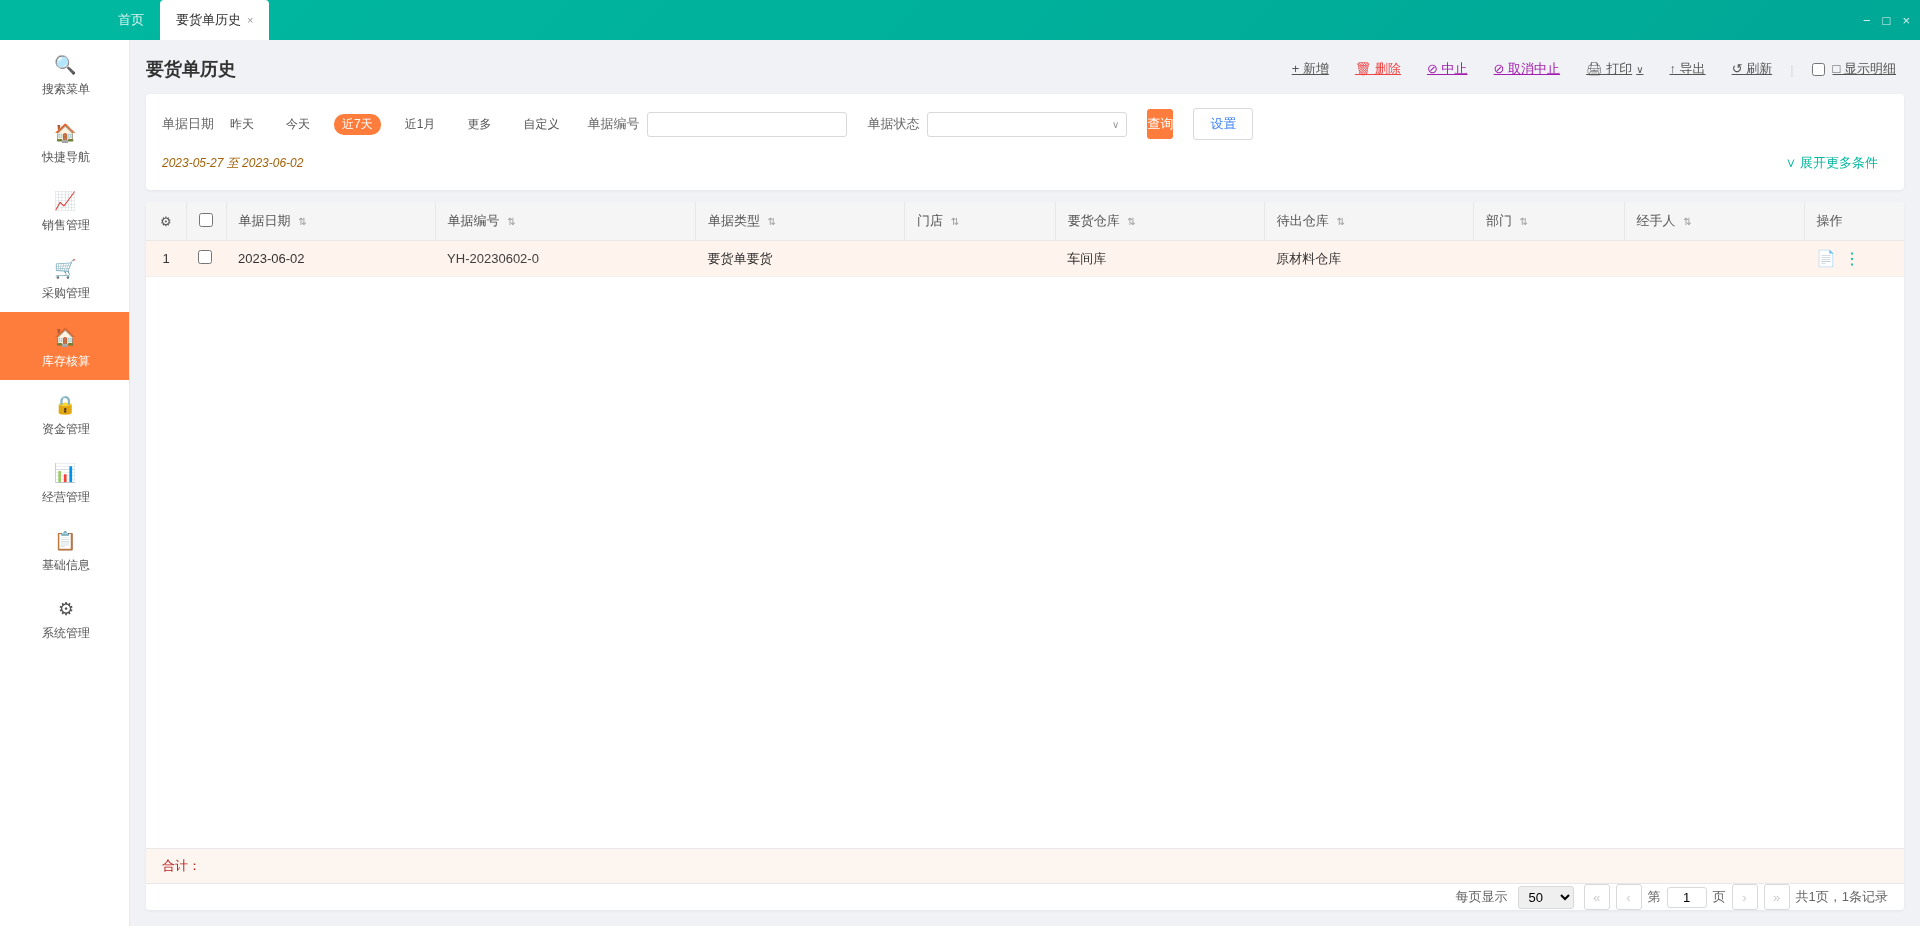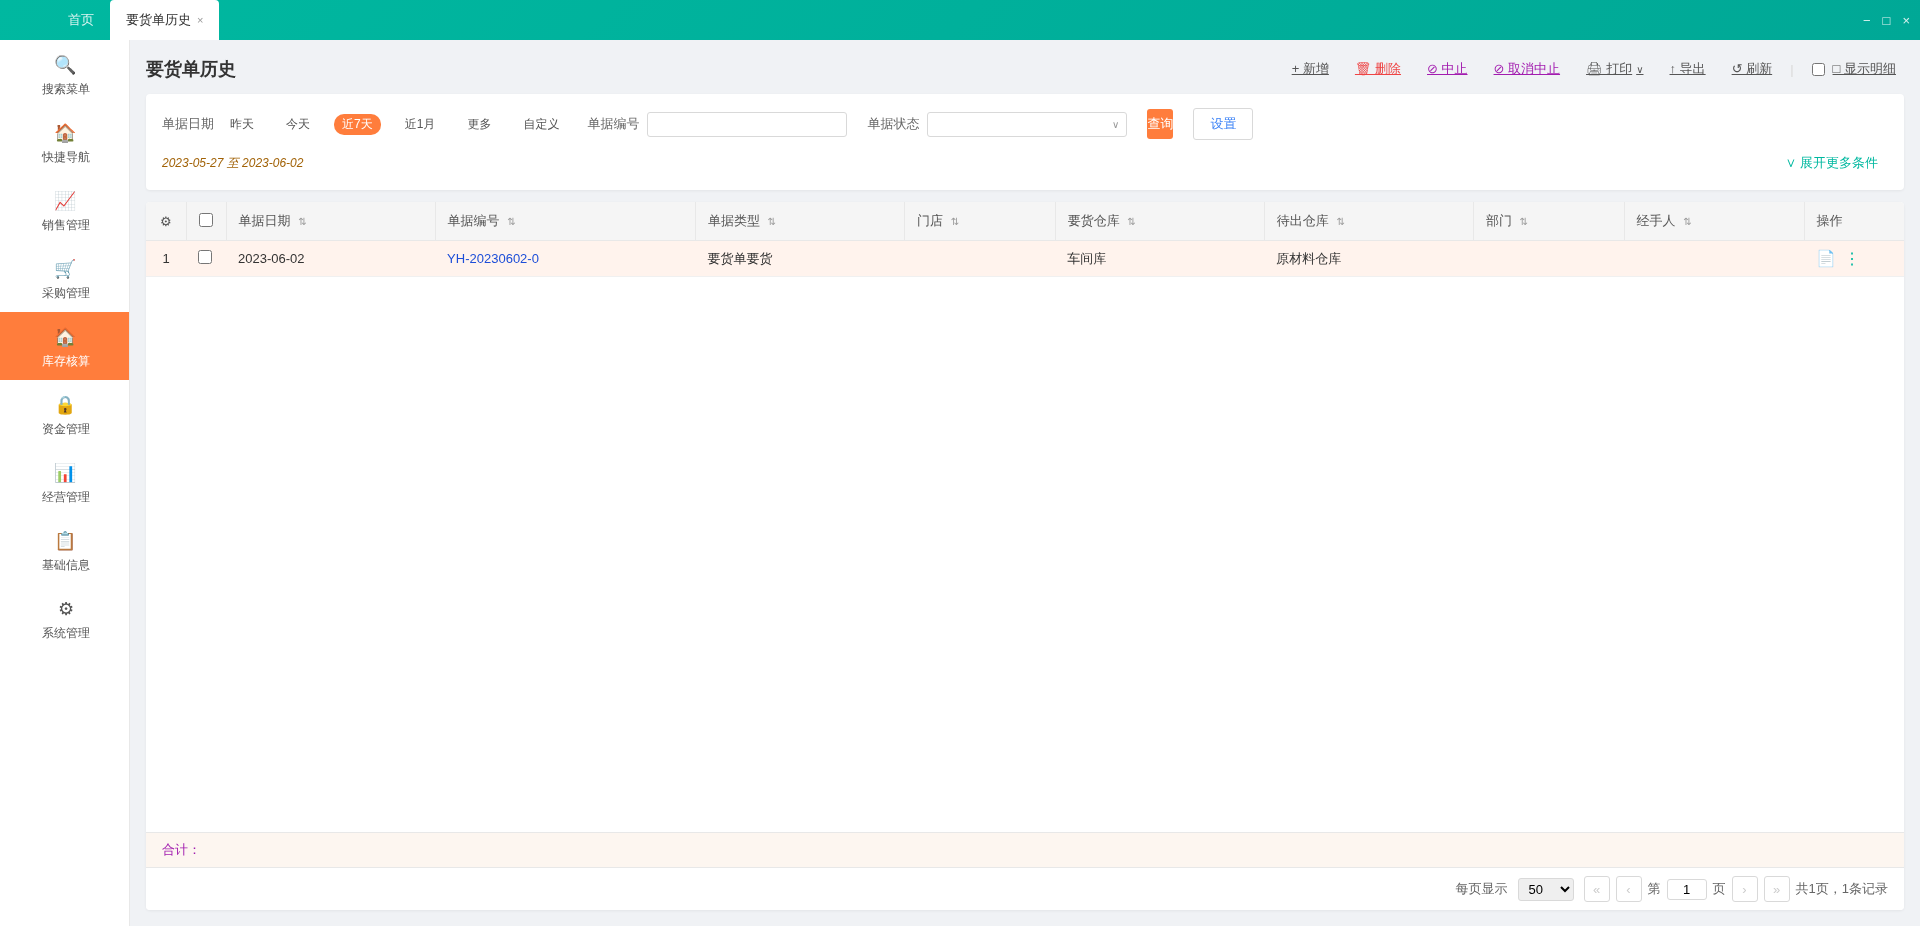--- a/index.html
+++ b/index.html
@@ -3,21 +3,21 @@
   <meta charset="utf-8">
   <style>
     * { box-sizing: border-box; margin: 0; padding: 0; font-family: 'Microsoft YaHei', Arial, sans-serif; font-size: 13px; }
     body { display: flex; flex-direction: column; height: 926px; overflow: hidden; background: #f5f5f5; }
 
     
     .top-bar {
       height: 40px;
       background: linear-gradient(135deg, #00b8a0, #00a896);
       display: flex;
-      padding: 0 0 0 52px;
+      padding: 0 0 0 102px;
       gap: 0;
       flex-shrink: 0;
       position: relative;
     }
     .top-bar .tab {
       height: 40px;
       padding: 0 16px;
       display: flex;
       align-items: center;
       gap: 6px;
@@ -238,37 +238,37 @@
     }
     thead th:last-child { border-right: none; }
     thead th .sort-icon { color: #999; font-size: 10px; margin-left: 4px; }
     tbody tr { border-bottom: 1px solid #f0f0f0; }
     tbody tr.row-selected { background: #fff3ed; }
     tbody td {
       padding: 8px 12px;
       color: #333;
       white-space: nowrap;
     }
-    .td-link { color: #1d4ed8; cursor: pointer; text-decoration: none; }
+    .td-link { color: #404040; cursor: pointer; text-decoration: none; }
 
     
     .footer-bar {
       background: #fdf6f0;
       border-top: 1px solid #e8e8e8;
       padding: 8px 16px;
       display: flex;
       align-items: center;
     }
-    .footer-total { color: #a21caf; font-size: 13px; font-family: Liberation Serif, serif; }
+    .footer-total { color: #b91c1c; font-size: 13px; font-family: Liberation Serif, serif; }
 
     
     .pagination-bar {
       background: #fff;
       border-top: 1px solid #e8e8e8;
-      padding: 8px 16px;
+      padding: 0 16px;
       display: flex;
       align-items: center;
       justify-content: flex-end;
       gap: 10px;
     }
     .page-size-label { color: #666; }
     .page-size-select {
       border: 1px solid #d9d9d9;
       border-radius: 3px;
       padding: 2px 6px;

